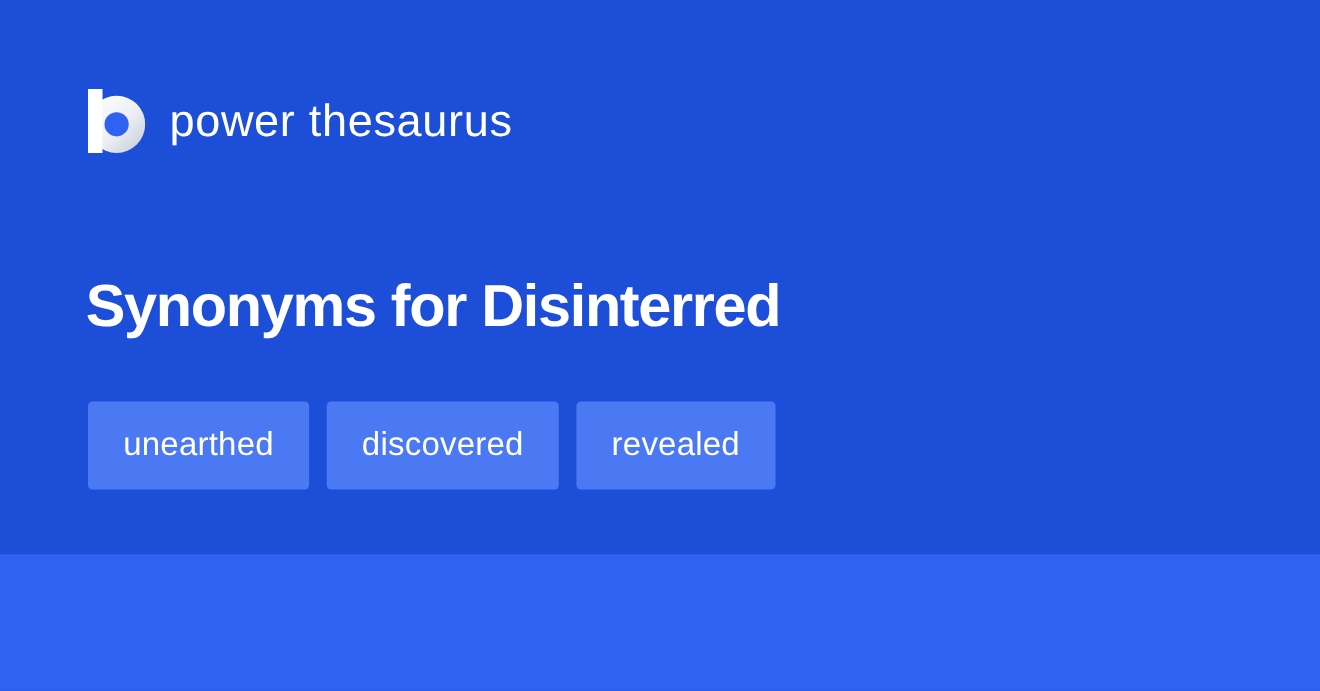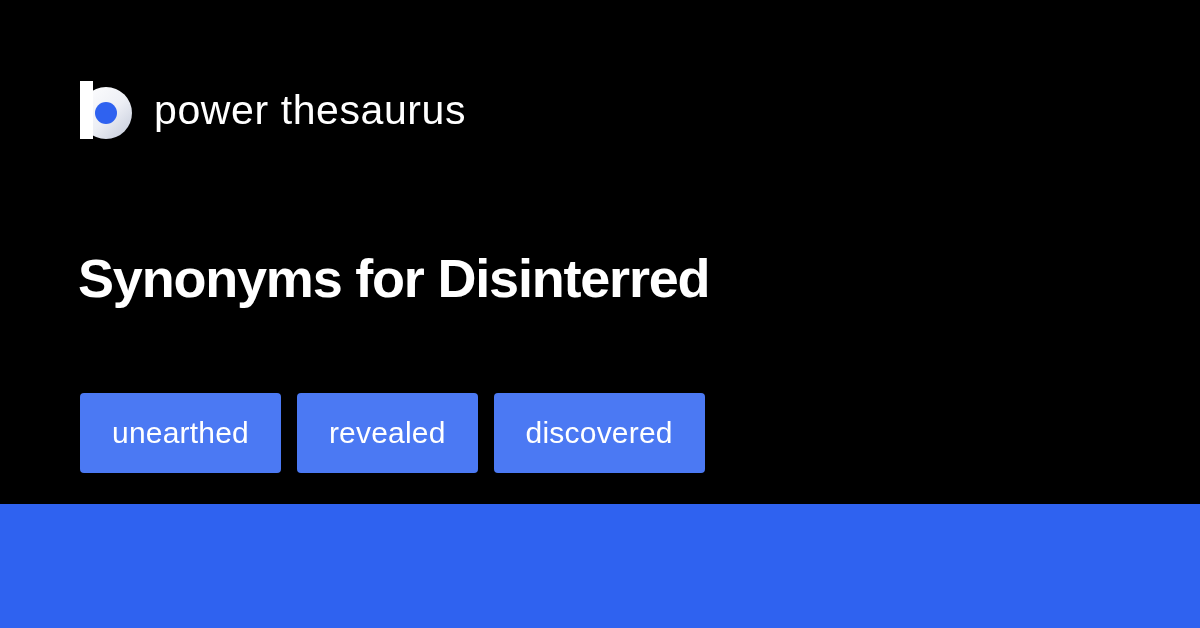--- a/index.html
+++ b/index.html
@@ -12,21 +12,21 @@
     height: 628px;
     overflow: hidden;
     font-family: "Liberation Sans", sans-serif;
     background: #2F62F0;
   }
 
   .card {
     position: relative;
     width: 1200px;
     height: 504px;
-    background: #000000;
+    background: #1d4ed8;
     box-sizing: border-box;
   }
 
   
   .brand {
     position: absolute;
     left: 80px;
     top: 80px;
     display: flex;
     align-items: center;
@@ -68,21 +68,20 @@
 
   
   .chips {
     position: absolute;
     left: 80px;
     top: 365px;
     width: 1048px;
     display: flex;
     flex-wrap: wrap;
     gap: 16px;
-    margin-top: 28px;
   }
 
   .chip {
     height: 80px;
     min-width: 0;
     box-sizing: border-box;
     padding: 0 32px;
     display: flex;
     align-items: center;
     justify-content: center;
@@ -119,17 +118,17 @@
 
       <rect x="0" y="0" width="13" height="58" fill="#FFFFFF"></rect>
     </svg>
     <span class="brand-name">power thesaurus</span>
   </div>
 
   <h1 class="headline">Synonyms for Disinterred</h1>
 
   <div class="chips">
     <div class="chip">unearthed</div>
+    <div class="chip">discovered</div>
     <div class="chip">revealed</div>
-    <div class="chip">discovered</div>
   </div>
 
 </div>
 
 </body></html>

